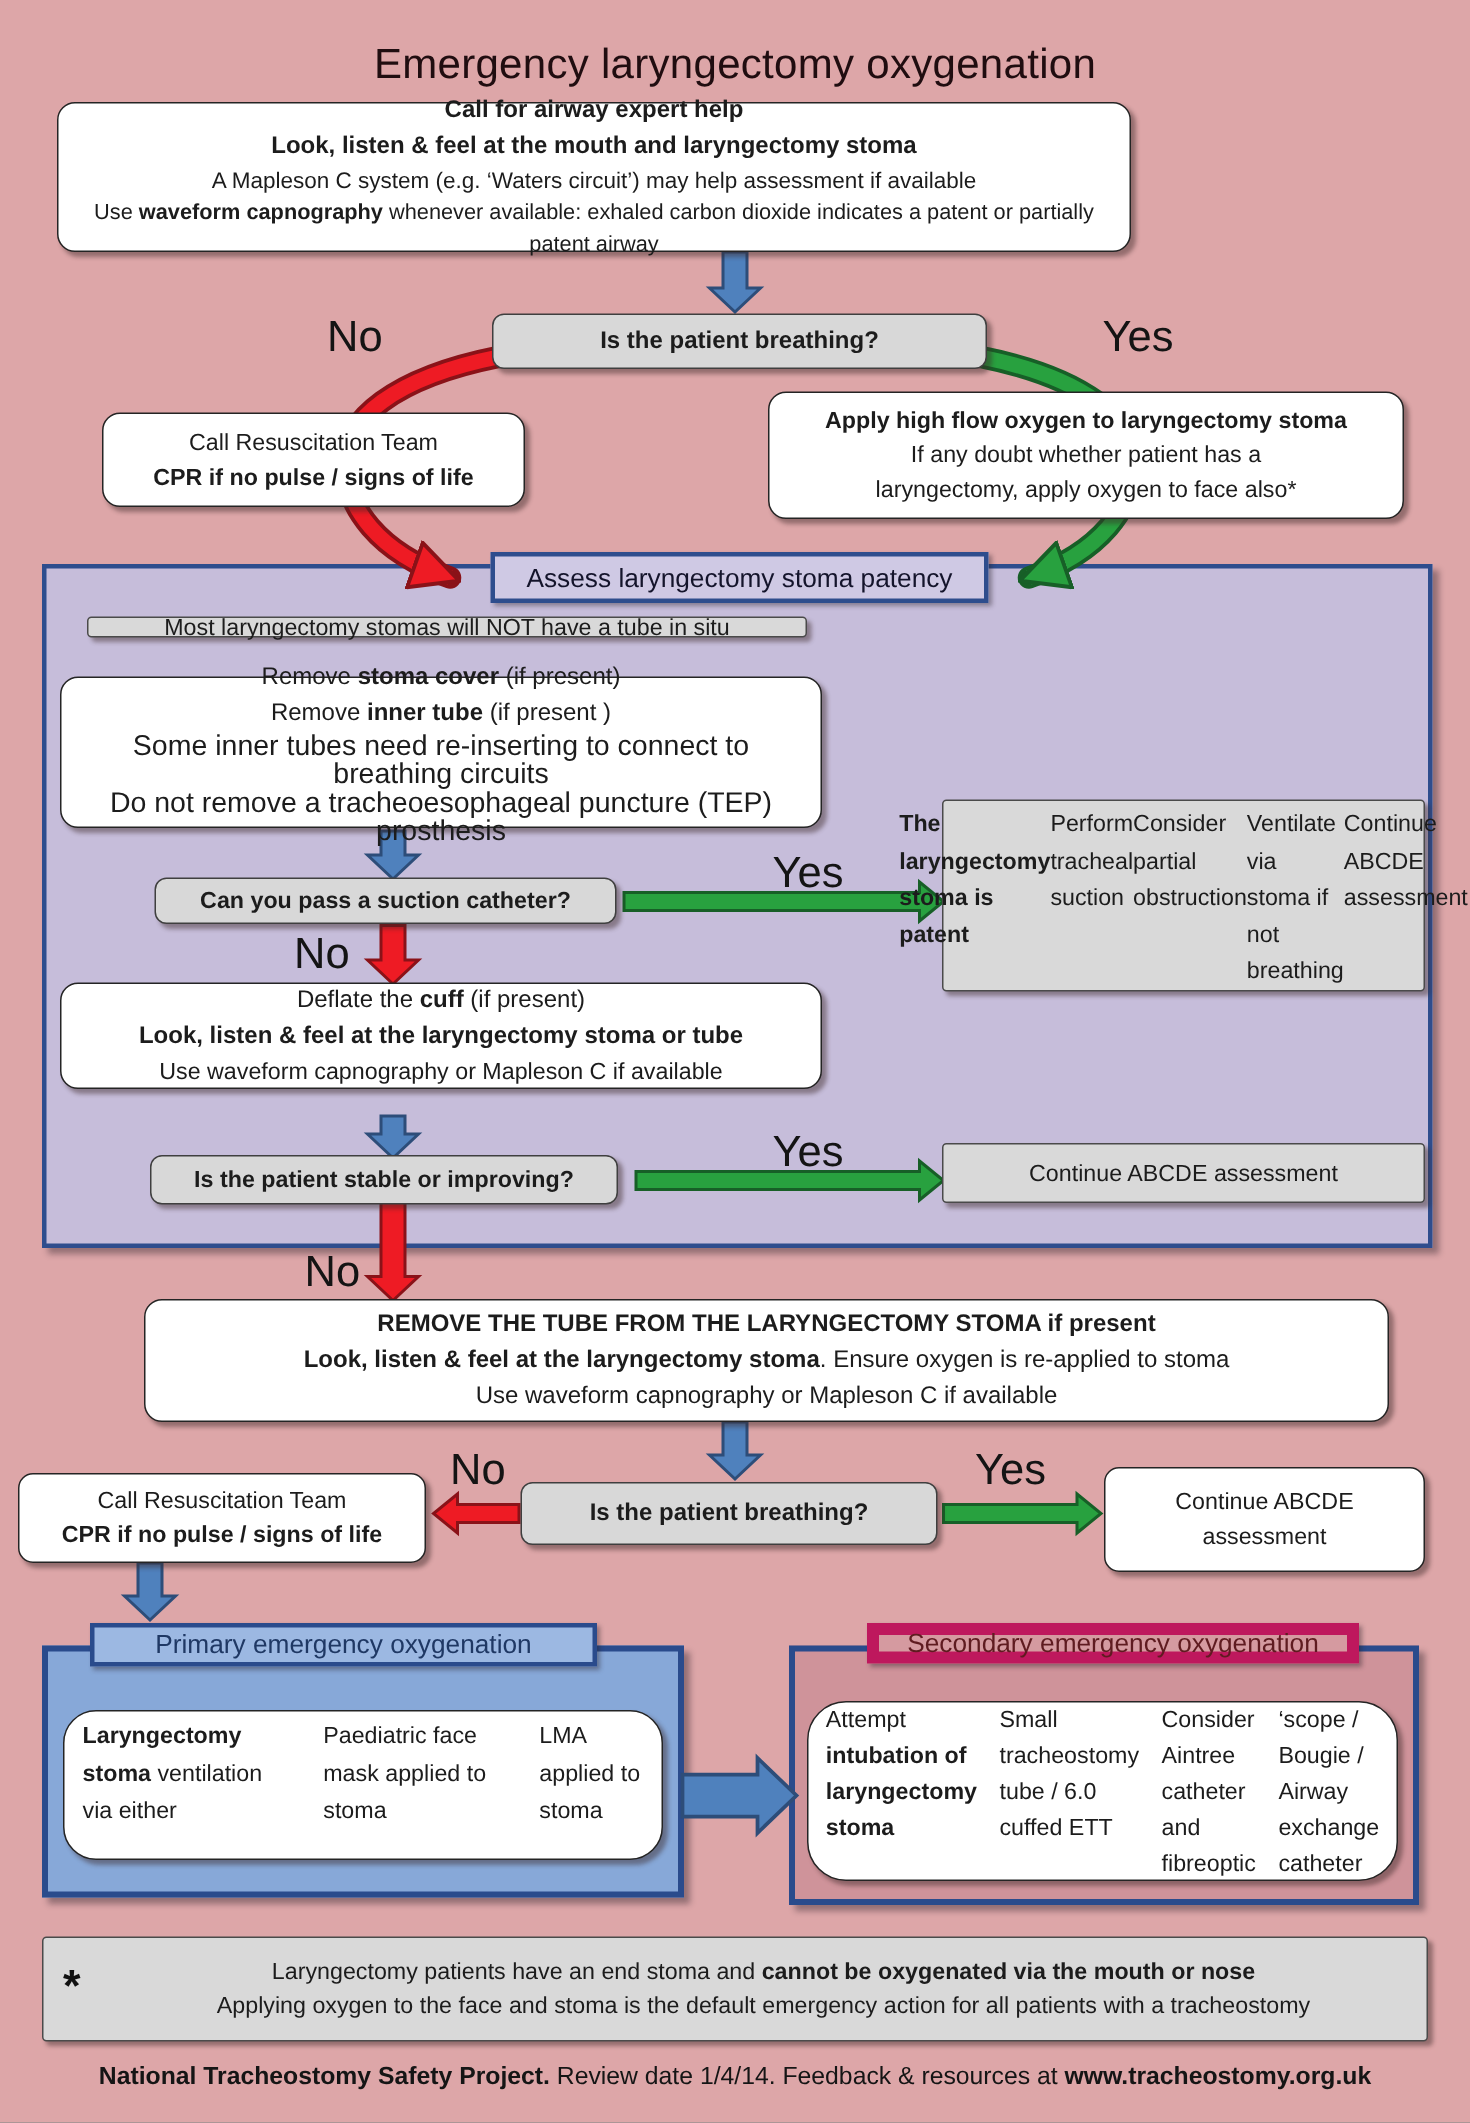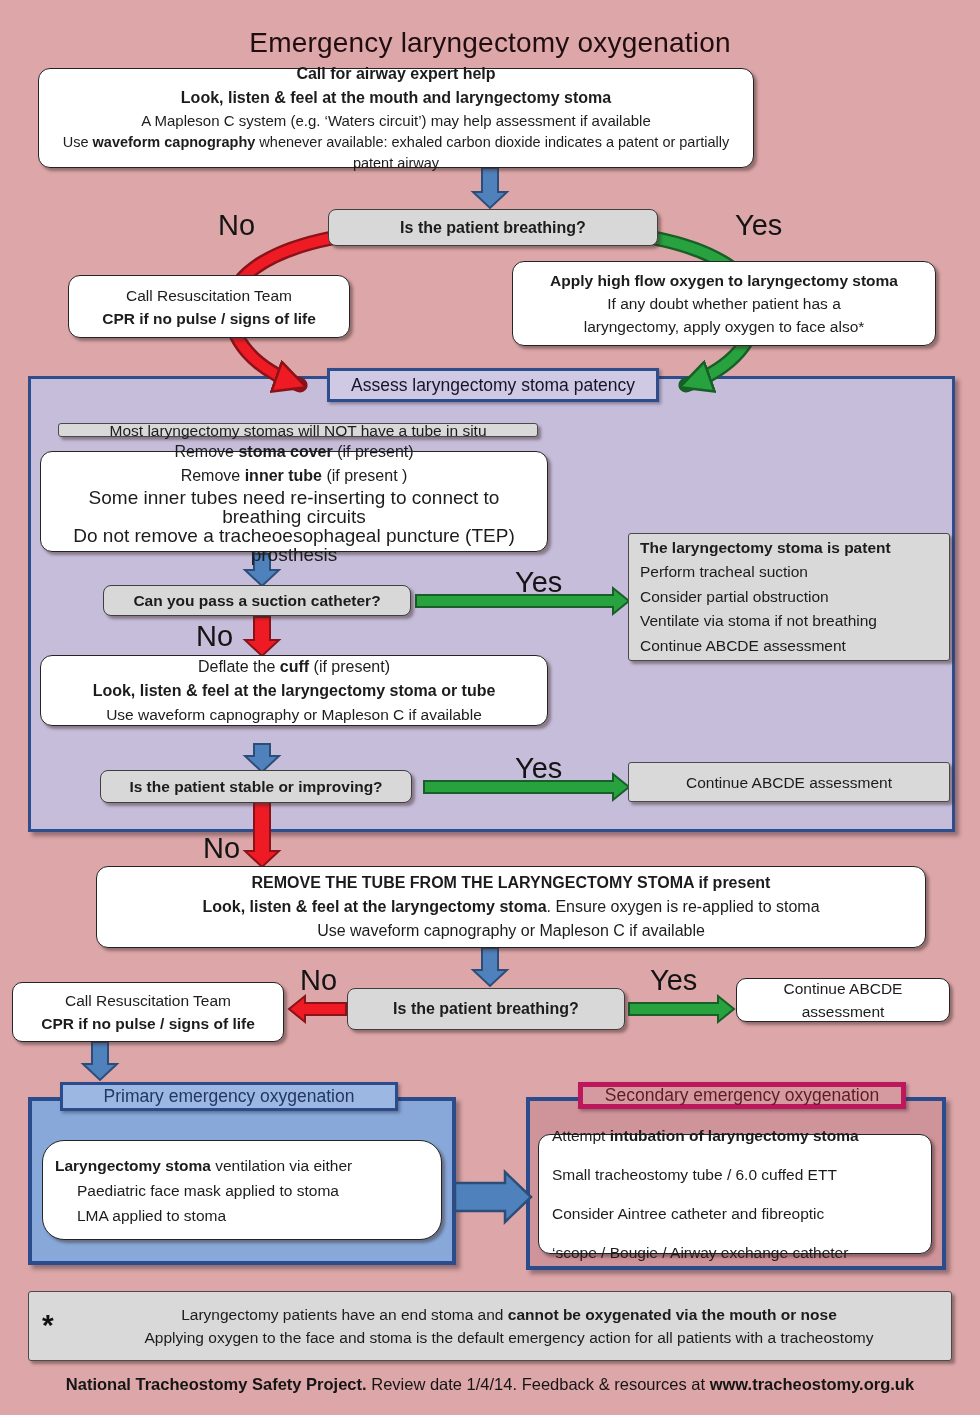--- a/index.html
+++ b/index.html
@@ -4,21 +4,21 @@
 <style>
   html,body{margin:0;padding:0;background:#888;}
   .stage{
     position:relative;width:980px;height:1415px;margin:0 auto;
     background:#dda6a8;overflow:hidden;
     font-family:"Liberation Sans","DejaVu Sans",sans-serif;
     color:#1c1c1c;
   }
   .abs{position:absolute;box-sizing:border-box;}
   .ctr{display:flex;flex-direction:column;justify-content:center;align-items:center;text-align:center;}
-  .lft{display:flex;flex-direction:column;justify-content:center;align-items:flex-start;text-align:left;}
+  .lft{display:flex;flex-direction:row;justify-content:center;align-items:flex-start;text-align:left;}
   .wbox{background:#ffffff;border:1.7px solid #242424;border-radius:12px;box-shadow:3px 3px 3px rgba(60,40,40,.45);z-index:3;}
   .gbox{background:#d9d9d9;border:1.6px solid #4a4a4a;border-radius:3px;box-shadow:3px 3px 3px rgba(60,40,40,.45);z-index:3;}
   .qbox{background:#d8d8d8;border:1.7px solid #3f3f3f;border-radius:8px;box-shadow:3px 3px 3px rgba(60,40,40,.45);z-index:3;font-weight:bold;}
   .container{z-index:1;}
   svg.overlay{position:absolute;left:0;top:0;z-index:2;}
   .b{font-weight:bold;}
   .title{font-size:28px;color:#200d10;letter-spacing:.2px;z-index:3;}
   .noyes{font-size:29px;color:#141414;z-index:3;}
   .s16{font-size:16px;line-height:24px;}
   .s15{font-size:15px;line-height:22px;}
@@ -111,21 +111,21 @@
   </div>
 
   <div class="abs ctr wbox" style="left:512px;top:261px;width:424px;height:85px;padding:2px 6px;">
     <div class="s155 b">Apply high flow oxygen to laryngectomy stoma</div>
     <div class="s155">If any doubt whether patient has a</div>
     <div class="s155">laryngectomy, apply oxygen to face also*</div>
   </div>
 
   <div class="abs ctr" style="left:327px;top:368px;width:332px;height:34px;background:#cfc9e4;border:3.5px solid #2e4d8d;z-index:3;font-size:17.5px;color:#14142b;box-shadow:2px 2px 3px rgba(40,30,40,.4);">Assess laryngectomy stoma patency</div>
 
-  <div class="abs ctr gbox s155" style="left:58px;top:411px;width:480px;height:14px;margin-top:12px;">Most laryngectomy stomas will NOT have a tube in situ</div>
+  <div class="abs ctr gbox s155" style="left:58px;top:411px;width:480px;height:14px;">Most laryngectomy stomas will NOT have a tube in situ</div>
 
   <div class="abs ctr wbox" style="left:40px;top:451px;width:508px;height:101px;padding:3px 8px;">
     <div class="s16"><span>Remove </span><b>stoma cover</b><span> (if present)</span></div>
     <div class="s16"><span>Remove </span><b>inner tube</b><span> (if present )</span></div>
     <div class="s135">Some inner tubes need re-inserting to connect to breathing circuits</div>
     <div class="s135">Do not remove a tracheoesophageal puncture (TEP) prosthesis</div>
   </div>
 
   <div class="abs ctr qbox s155" style="left:103px;top:585px;width:308px;height:31px;">Can you pass a suction catheter?</div>
   <div class="abs noyes" style="left:515px;top:566px;">Yes</div>
@@ -157,34 +157,34 @@
     <div class="s16">Use waveform capnography or Mapleson C if available</div>
   </div>
 
   <div class="abs ctr wbox" style="left:12px;top:982px;width:272px;height:60px;padding:2px 6px;border-radius:10px;">
     <div class="s155">Call Resuscitation Team</div>
     <div class="s155 b">CPR if no pulse / signs of life</div>
   </div>
   <div class="abs noyes" style="left:300px;top:964px;">No</div>
   <div class="abs ctr qbox s16" style="left:347px;top:988px;width:278px;height:42px;">Is the patient breathing?</div>
   <div class="abs noyes" style="left:650px;top:964px;">Yes</div>
-  <div class="abs ctr wbox" style="left:736px;top:978px;width:214px;height:44px;padding:2px 6px;border-radius:10px;">
+  <div class="abs ctr wbox" style="left:736px;top:978px;width:214px;height:70px;padding:2px 6px;border-radius:10px;">
     <div class="s155">Continue ABCDE</div>
     <div class="s155">assessment</div>
   </div>
 
   <div class="abs ctr" style="left:60px;top:1082px;width:338px;height:29px;background:#9cb8e2;border:3px solid #2a4b8c;z-index:3;font-size:17.5px;color:#1f3864;box-shadow:2px 2px 3px rgba(40,30,40,.4);">Primary emergency oxygenation</div>
   <div class="abs lft wbox" style="left:42px;top:1140px;width:400px;height:100px;padding:4px 12px;border-radius:22px;">
     <div class="s155" style="line-height:25px;"><b>Laryngectomy stoma</b><span> ventilation via either</span></div>
     <div class="s155" style="line-height:25px;padding-left:22px;">Paediatric face mask applied to stoma</div>
     <div class="s155" style="line-height:25px;padding-left:22px;">LMA applied to stoma</div>
   </div>
 
-  <div class="abs ctr" style="left:578px;top:1082px;width:328px;height:27px;background:#d59aa0;border:5px solid #be185d;z-index:3;font-size:17.5px;color:#5f1b20;box-shadow:2px 2px 3px rgba(40,30,40,.4);">Secondary emergency oxygenation</div>
-  <div class="abs lft wbox" style="left:538px;top:1134px;width:394px;height:120px;padding:16px 13px;border-radius:12px;gap:15px;">
+  <div class="abs ctr" style="left:578px;top:1082px;width:328px;height:27px;background:#d59aa0;border:8px solid #be185d;z-index:3;font-size:17.5px;color:#5f1b20;box-shadow:2px 2px 3px rgba(40,30,40,.4);">Secondary emergency oxygenation</div>
+  <div class="abs lft wbox" style="left:538px;top:1134px;width:394px;height:120px;padding:0 13px;border-radius:26px;gap:15px;">
     <div class="s155" style="line-height:24px;"><span>Attempt </span><b>intubation of laryngectomy stoma</b></div>
     <div class="s155" style="line-height:24px;">Small tracheostomy tube / 6.0 cuffed ETT</div>
     <div class="s155" style="line-height:24px;">Consider Aintree catheter and fibreoptic</div>
     <div class="s155" style="line-height:24px;">‘scope / Bougie / Airway exchange catheter</div>
   </div>
 
   <div class="abs ctr gbox" style="left:28px;top:1291px;width:924px;height:70px;padding:4px 14px 4px 52px;">
     <div class="s155"><span>Laryngectomy patients have an end stoma and </span><b>cannot be oxygenated via the mouth or nose</b></div>
     <div class="s155">Applying oxygen to the face and stoma is the default emergency action for all patients with a tracheostomy</div>
   </div>

